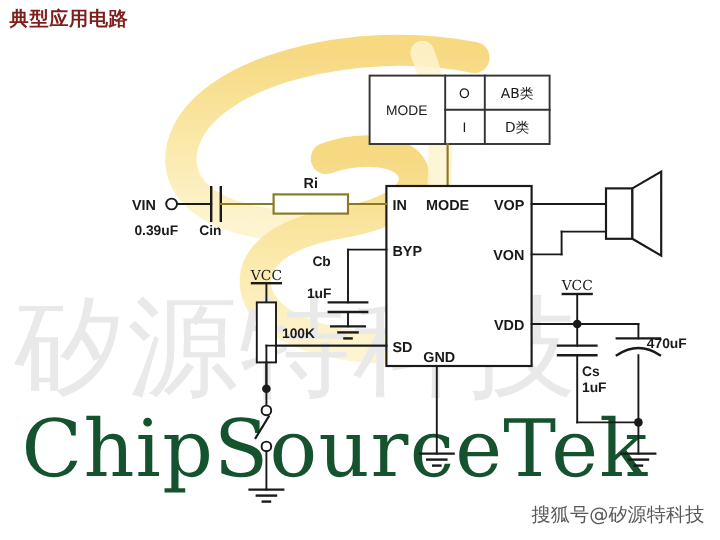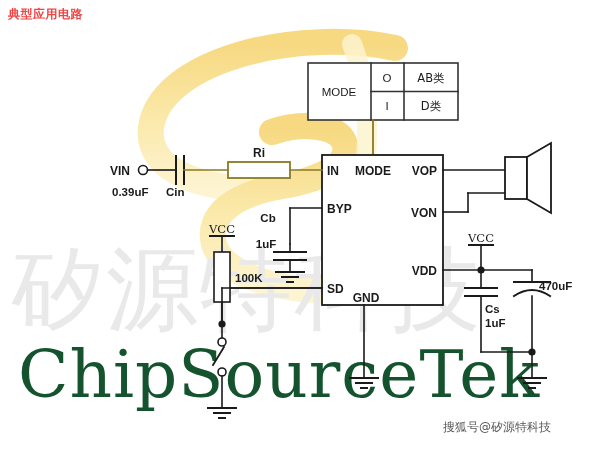--- a/index.html
+++ b/index.html
@@ -11,23 +11,23 @@
     width: 600px;
     height: 450px;
     position: relative;
     overflow: hidden;
     font-family: "Liberation Sans", sans-serif;
   }
   #page-title {
     position: absolute;
     left: 8px;
     top: 6px;
-    font-size: 12px;
+    font-size: 16px;
     font-weight: bold;
-    color: #ef4444;
+    color: #7f1d1d;
     letter-spacing: 0.5px;
     font-family: "DejaVu Sans", sans-serif;
   }
   .canvas {
     position: absolute;
     left: 0;
     top: 0;
     width: 600px;
     height: 450px;
   }
@@ -50,21 +50,21 @@
     color: #14532d;
     font-family: "DejaVu Serif", serif;
     letter-spacing: 1px;
     white-space: nowrap;
     user-select: none;
   }
   .wm-sohu {
     position: absolute;
     left: 443px;
     top: 419px;
-    font-size: 12px;
+    font-size: 16px;
     color: #585858;
     font-family: "DejaVu Sans", sans-serif;
     white-space: nowrap;
   }
 </style>
 </head>
 <body>
 
 <svg class="canvas" viewBox="0 0 600 450" xmlns="http://www.w3.org/2000/svg">
   <defs>

